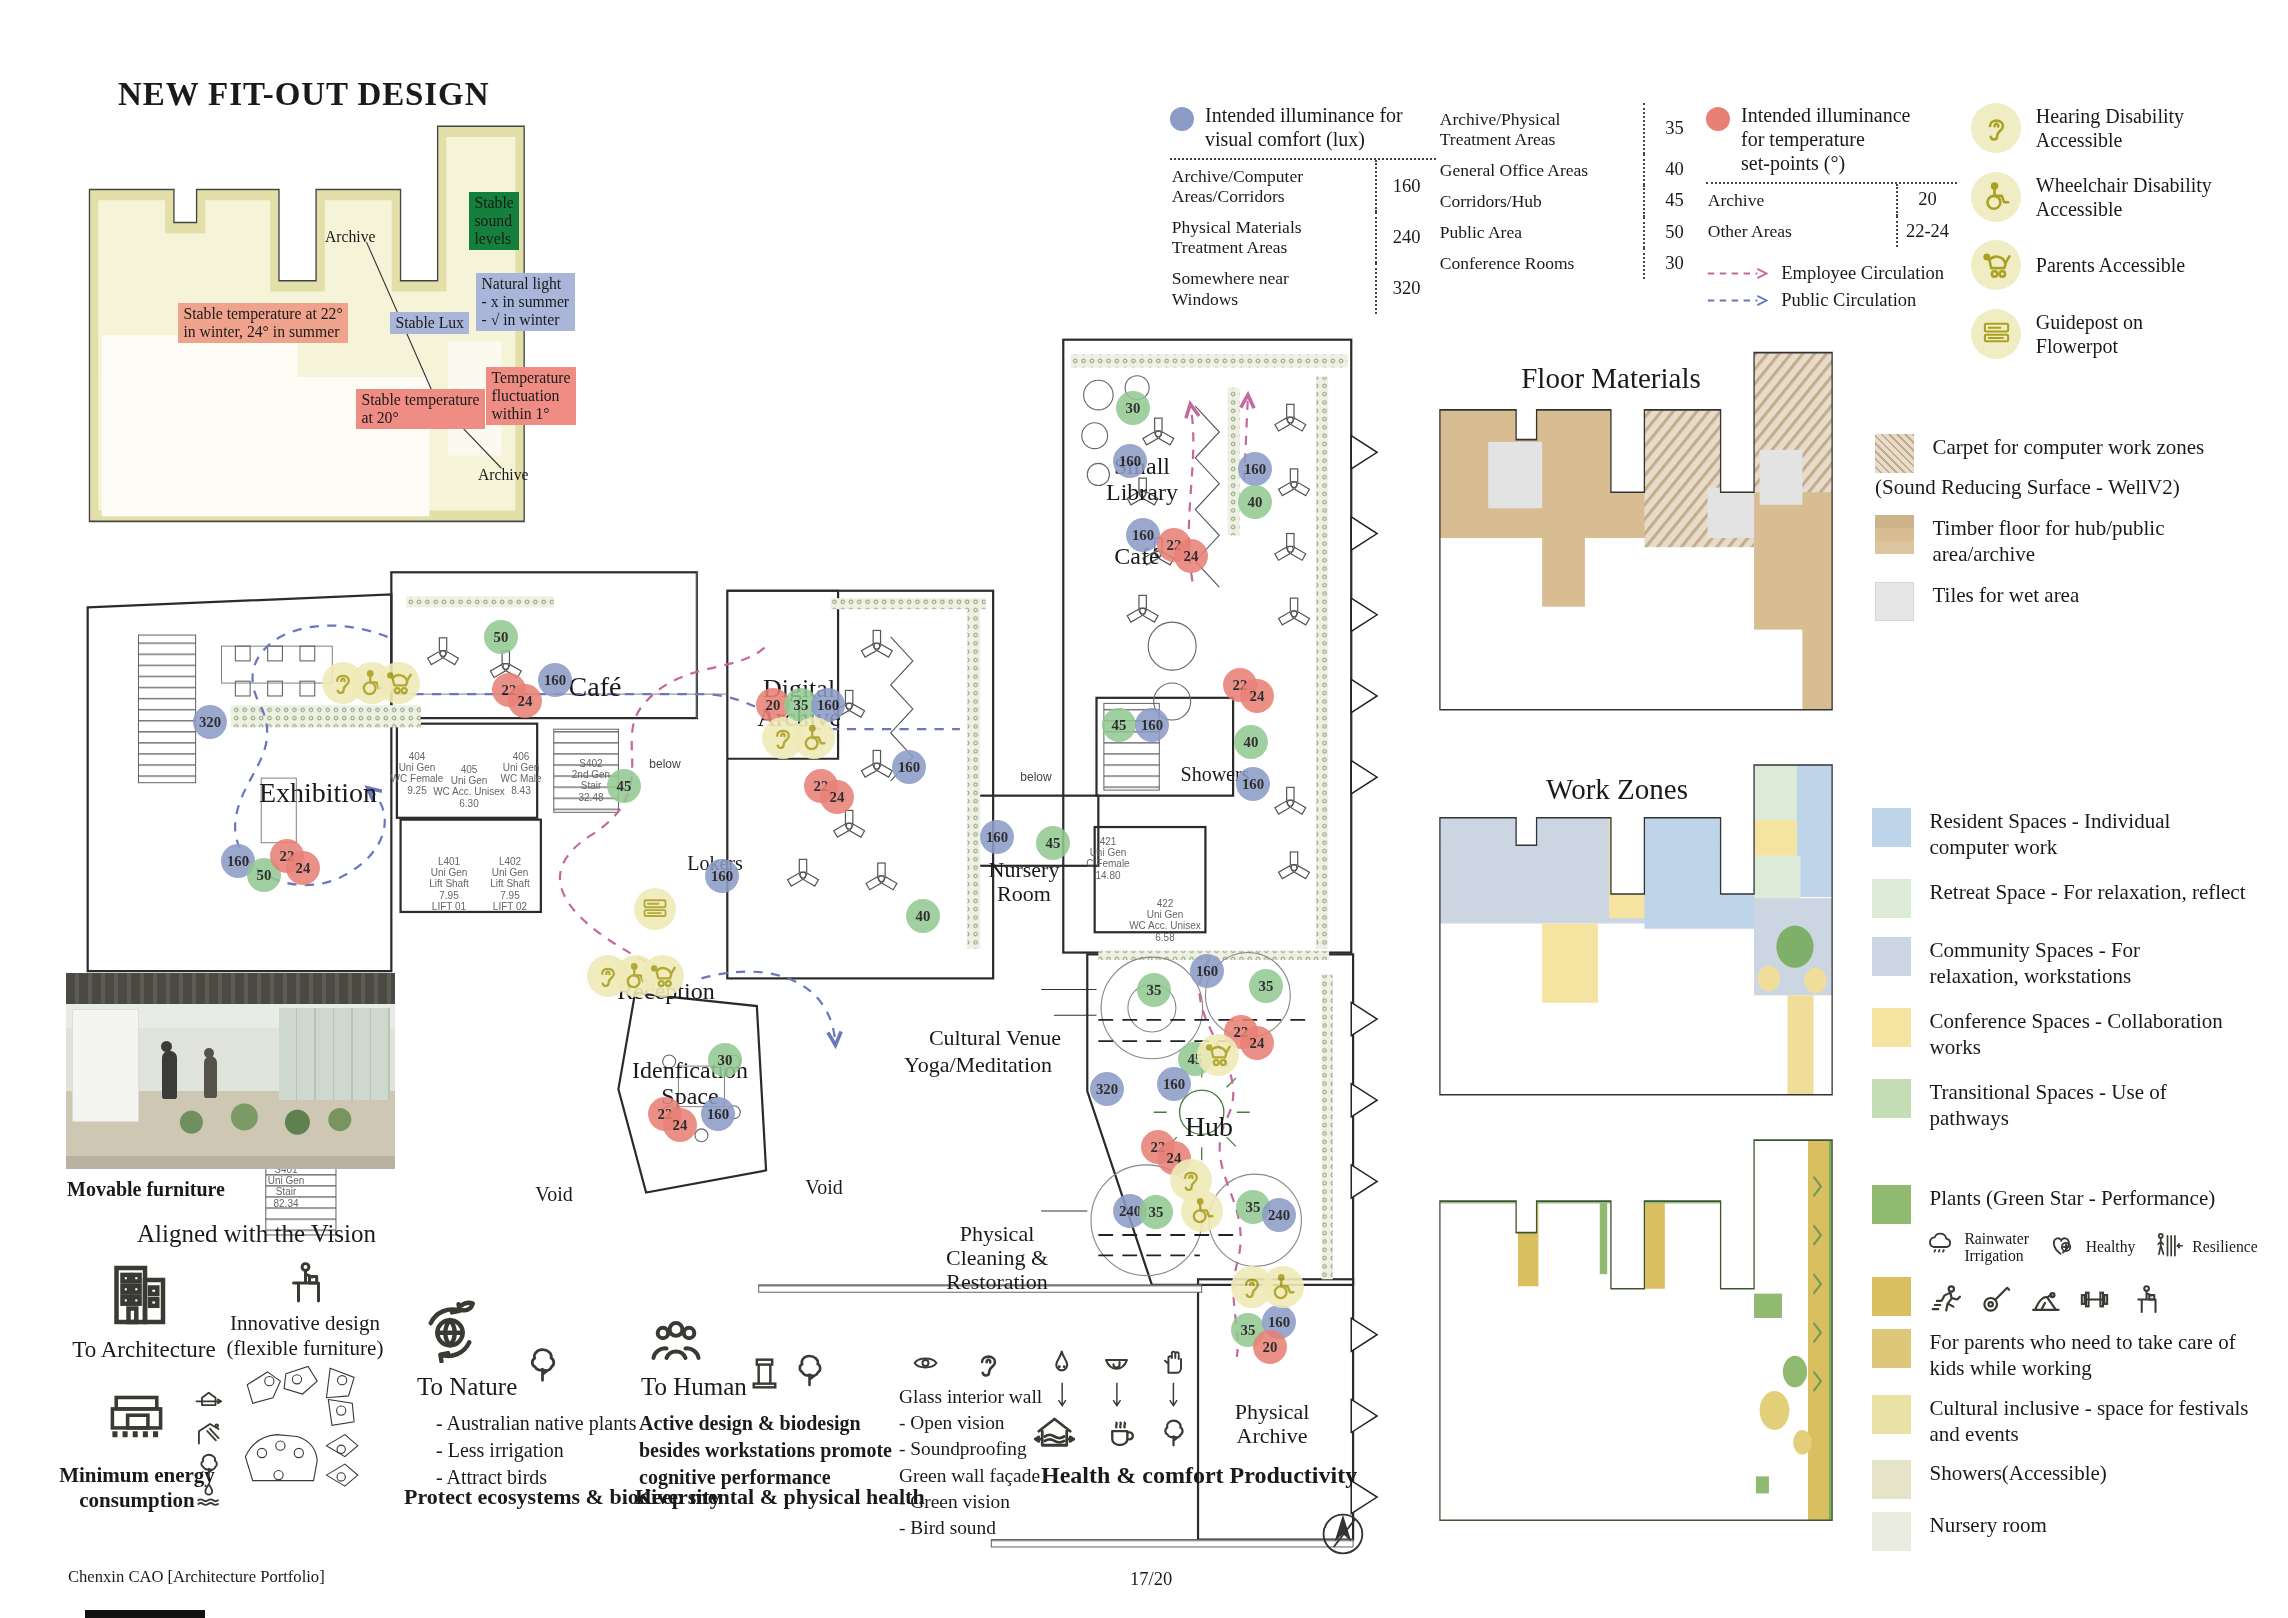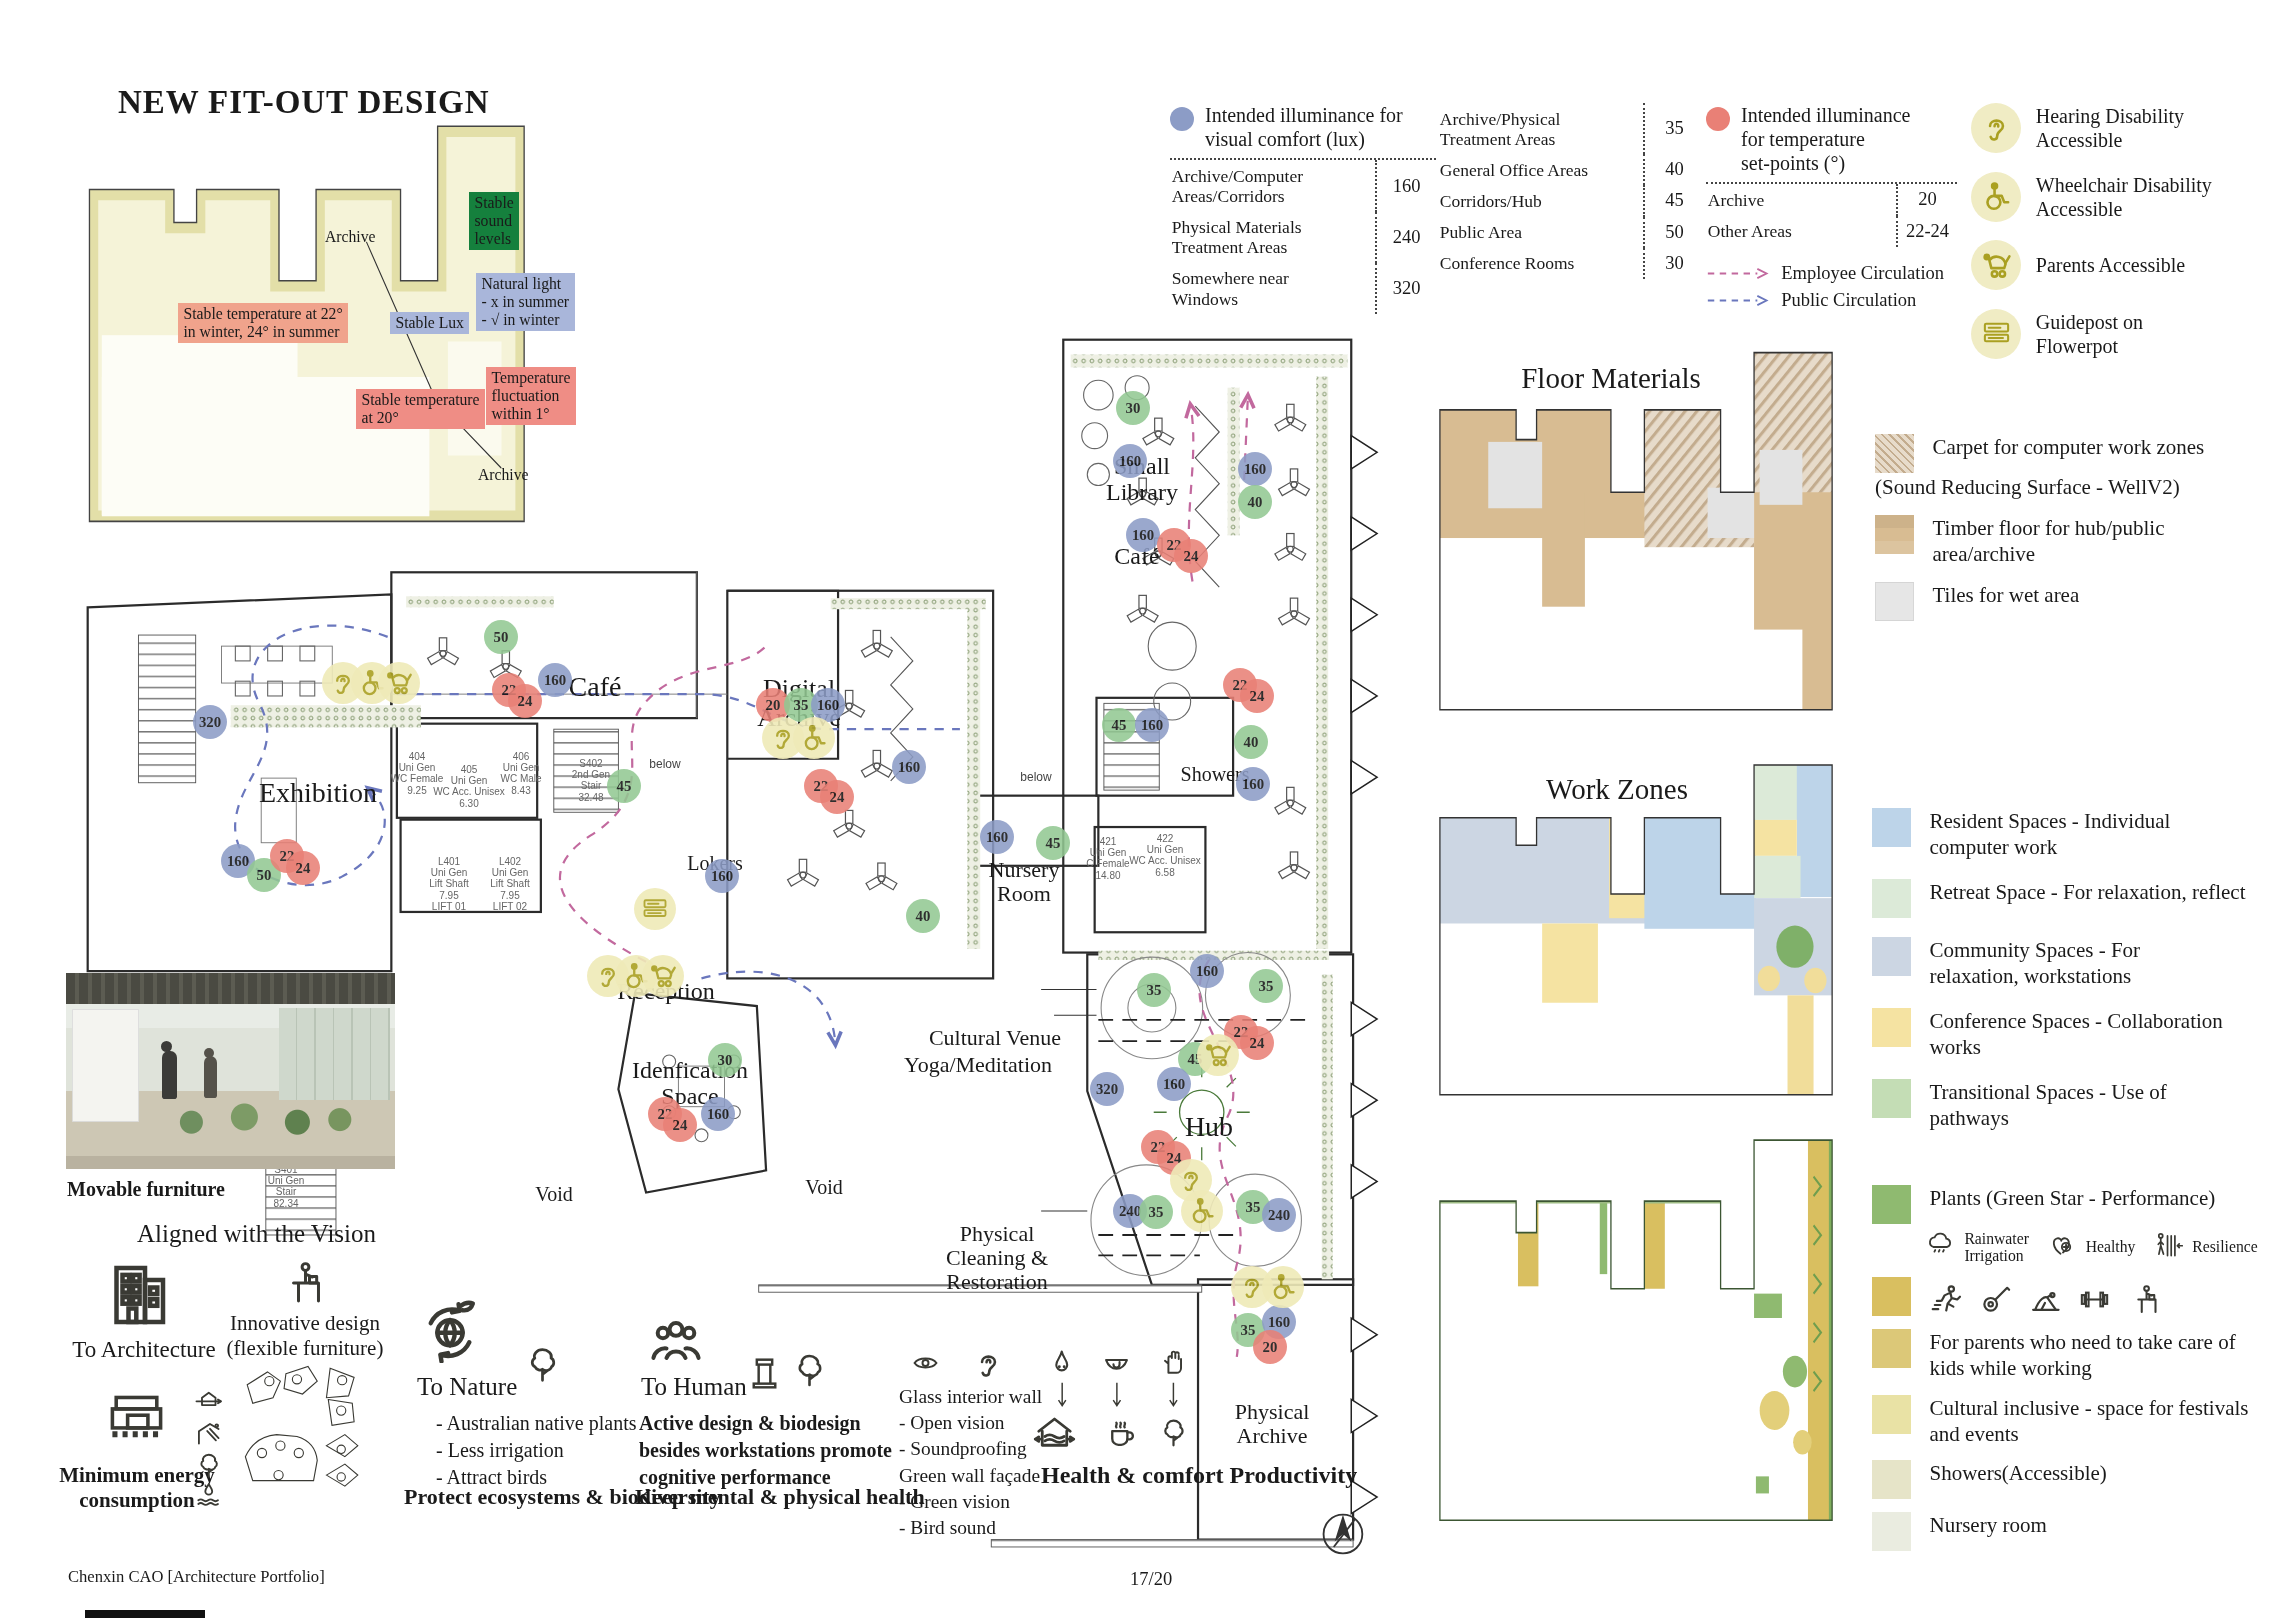--- a/index.html
+++ b/index.html
@@ -488,21 +488,21 @@
       <circle cx="390" cy="200" r="13" fill="#8fba70"></circle>
       <circle cx="368" cy="232" r="16" fill="#e3cf7a"></circle>
       <circle cx="398" cy="258" r="10" fill="#e3cf7a"></circle>
       <rect x="348" y="286" width="14" height="14" fill="#8fba70"></rect>
       <path d="M410,40 l8,8 -8,8 M410,80 l8,8 -8,8 M410,120 l8,8 -8,8 M410,160 l8,8 -8,8 M410,200 l8,8 -8,8" stroke="#6f9e4e" fill="none" stroke-width="2"></path>
     </g>
     <use href="#fp" fill="none" stroke="#3c5633" stroke-width="1.4" vector-effect="non-scaling-stroke"></use>
   </g>
 </svg>
 
-<div class="abs title" style="left:118px;top:76px;margin-top:8px;">NEW FIT-OUT DESIGN</div>
+<div class="abs title" style="left:118px;top:76px;">NEW FIT-OUT DESIGN</div>
 
 <div id="perf-labels">
       <div class="plab green" style="left: 469px; top: 192px;">Stable
 sound
 levels</div>
       <div class="plab plain" style="left: 325px; top: 228px;">Archive</div>
       <div class="plab blue" style="left: 476px; top: 273px;">Natural light
 - x in summer
 - √ in winter</div>
       <div class="plab blue" style="left: 390px; top: 312px;">Stable Lux</div>
@@ -684,21 +684,21 @@
 LIFT 01</div>
       <div class="stext" style="left: 510px; top: 884px;">L402
 Uni Gen
 Lift Shaft
 7.95
 LIFT 02</div>
       <div class="stext" style="left: 1108px; top: 858px;">421
 Uni Gen
 C Female
 14.80</div>
-      <div class="stext" style="left: 1165px; top: 855px;">422
+      <div class="stext" style="left: 1165px; top: 920px;">422
 Uni Gen
 WC Acc. Unisex
 6.58</div>
       <div class="stext" style="left: 286px; top: 1186px;">S401
 Uni Gen
 Stair
 82.34</div>
       <div class="stext" style="left: 591px; top: 780px;">S402
 2nd Gen
 Stair

